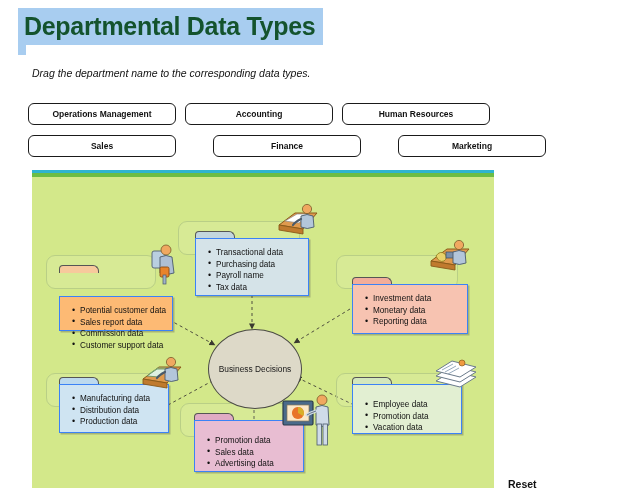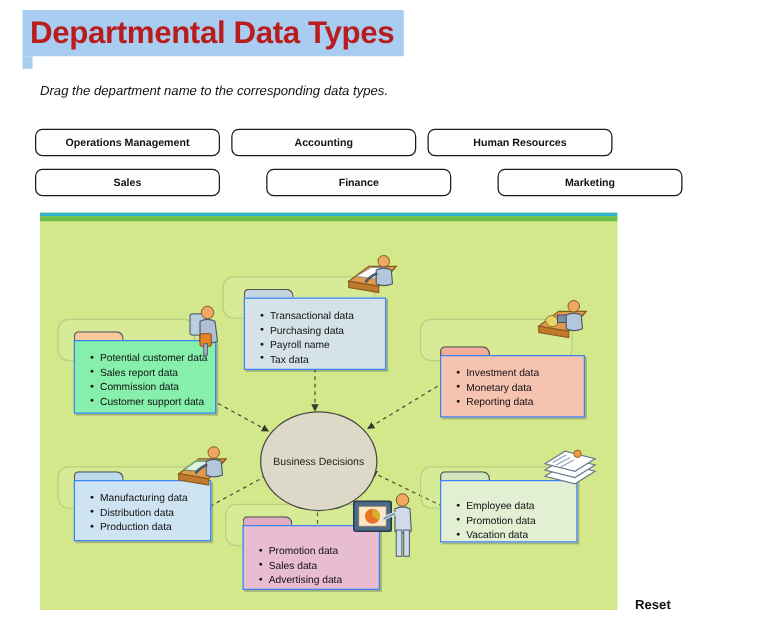--- a/index.html
+++ b/index.html
@@ -11,21 +11,21 @@
     overflow:hidden;
     position:relative;
   }
   #page{position:relative;width:624px;height:502px;}
 
   
   .title-wrap{position:absolute;left:18px;top:8px;}
   .page-title{
     display:inline-block;
     background:#a8cdf0;
-    color:#b91c1c;
+    color:#14532d;
     font-size:25px;
     font-weight:bold;
     letter-spacing:-0.3px;
     line-height:30px;
     padding:3px 8px 4px 6px;
     white-space:nowrap;
   }
   .title-tail{
     position:absolute;left:0px;top:37px;
     width:8px;height:10px;background:#a8cdf0;
@@ -187,21 +187,21 @@
 
       <div class="dropzone" style="left:14px;top:78px;width:110px;height:34px;"></div>
       <div class="dropzone" style="left:146px;top:44px;width:122px;height:34px;"></div>
       <div class="dropzone" style="left:304px;top:78px;width:122px;height:34px;"></div>
       <div class="dropzone" style="left:14px;top:196px;width:110px;height:34px;"></div>
       <div class="dropzone" style="left:148px;top:226px;width:122px;height:34px;"></div>
       <div class="dropzone" style="left:304px;top:196px;width:122px;height:34px;"></div>
 
       <div class="folder" style="left:27px;top:88px;width:114px;height:66px;">
         <div class="tab" style="background:#f7c99c;"></div>
-        <div class="body" style="background:#86efac;">
+        <div class="body" style="background:#fdba74;margin-top:24px;">
           <ul>
             <li>Potential customer data</li>
             <li>Sales report data</li>
             <li>Commission data</li>
             <li>Customer support data</li>
           </ul>
         </div>
       </div>
 
       <div class="folder" style="left:163px;top:54px;width:114px;height:65px;">

